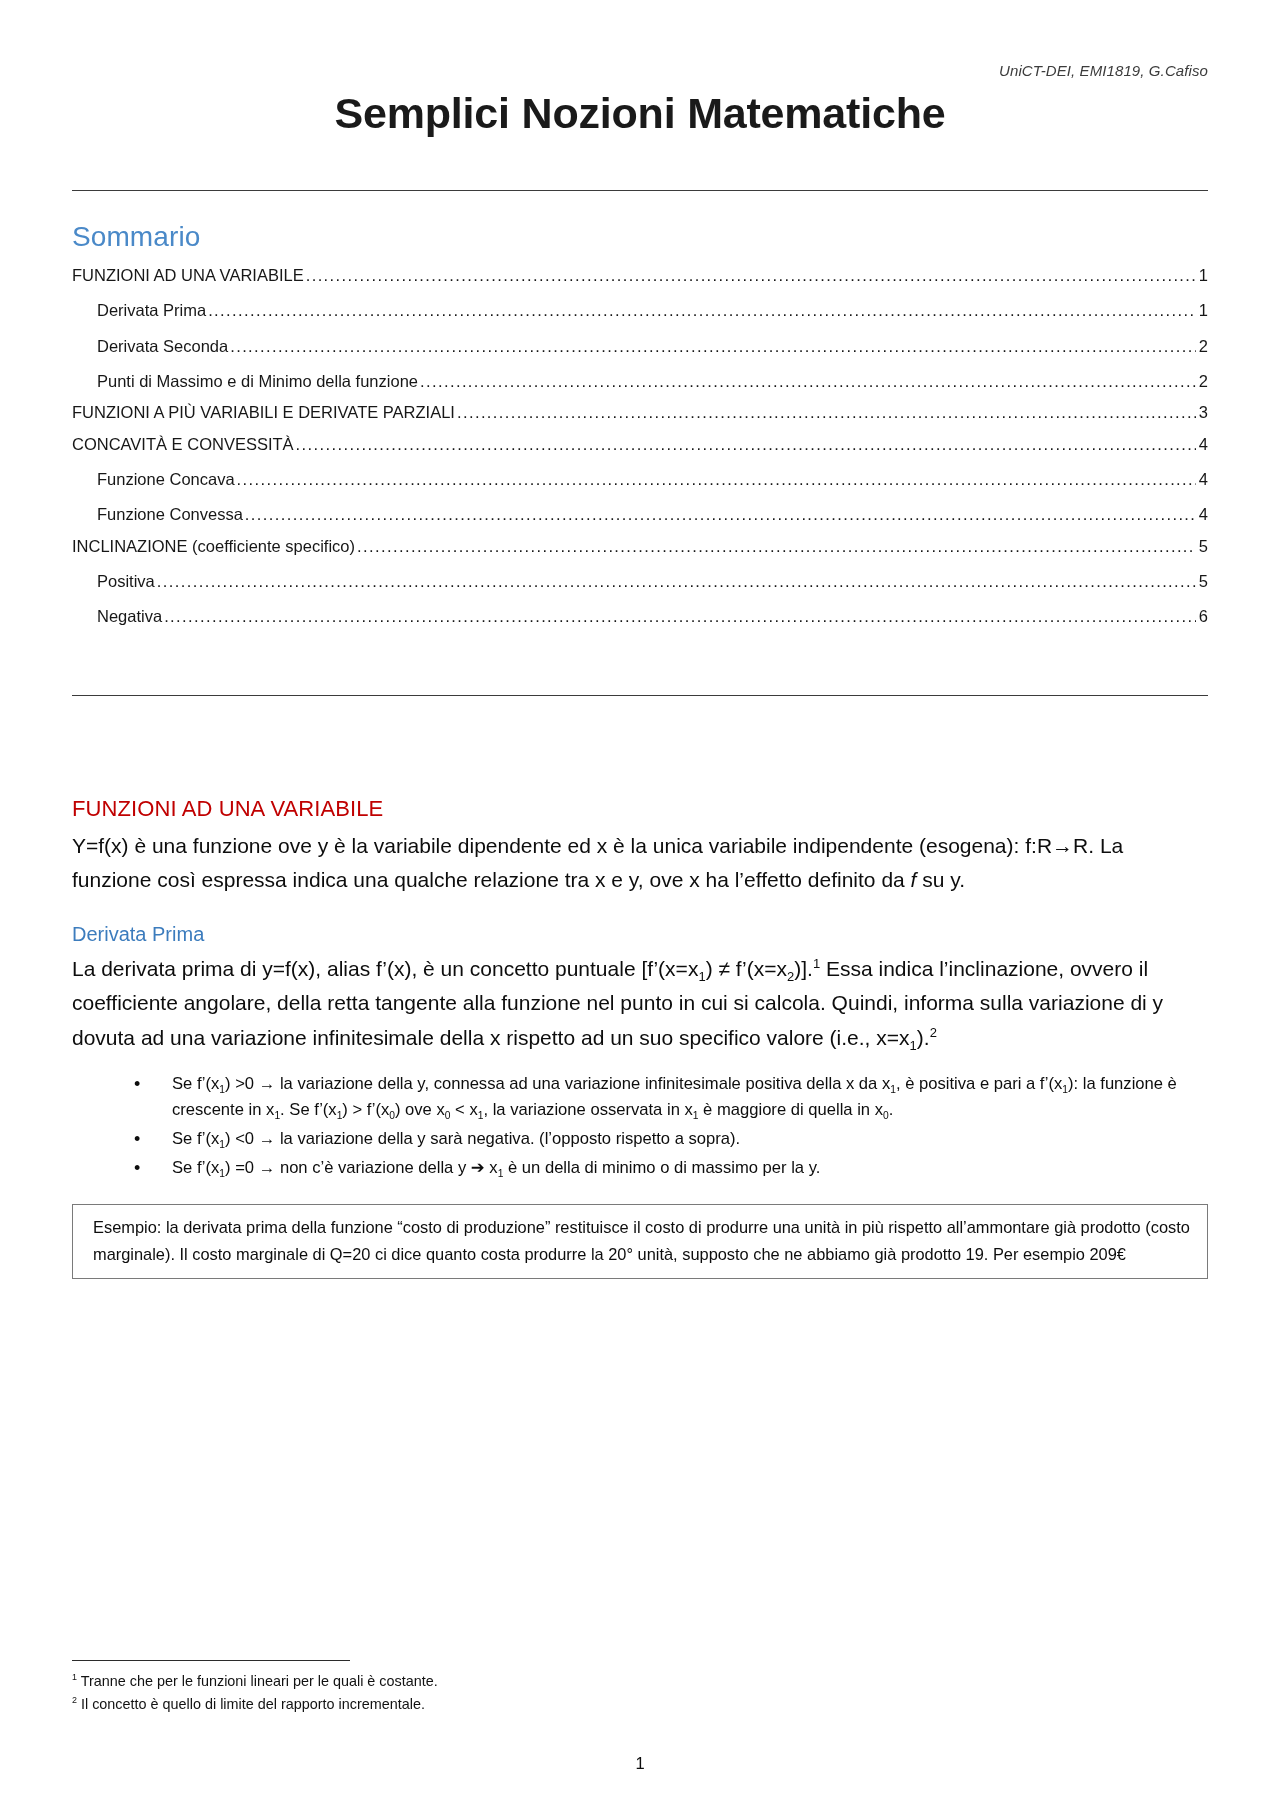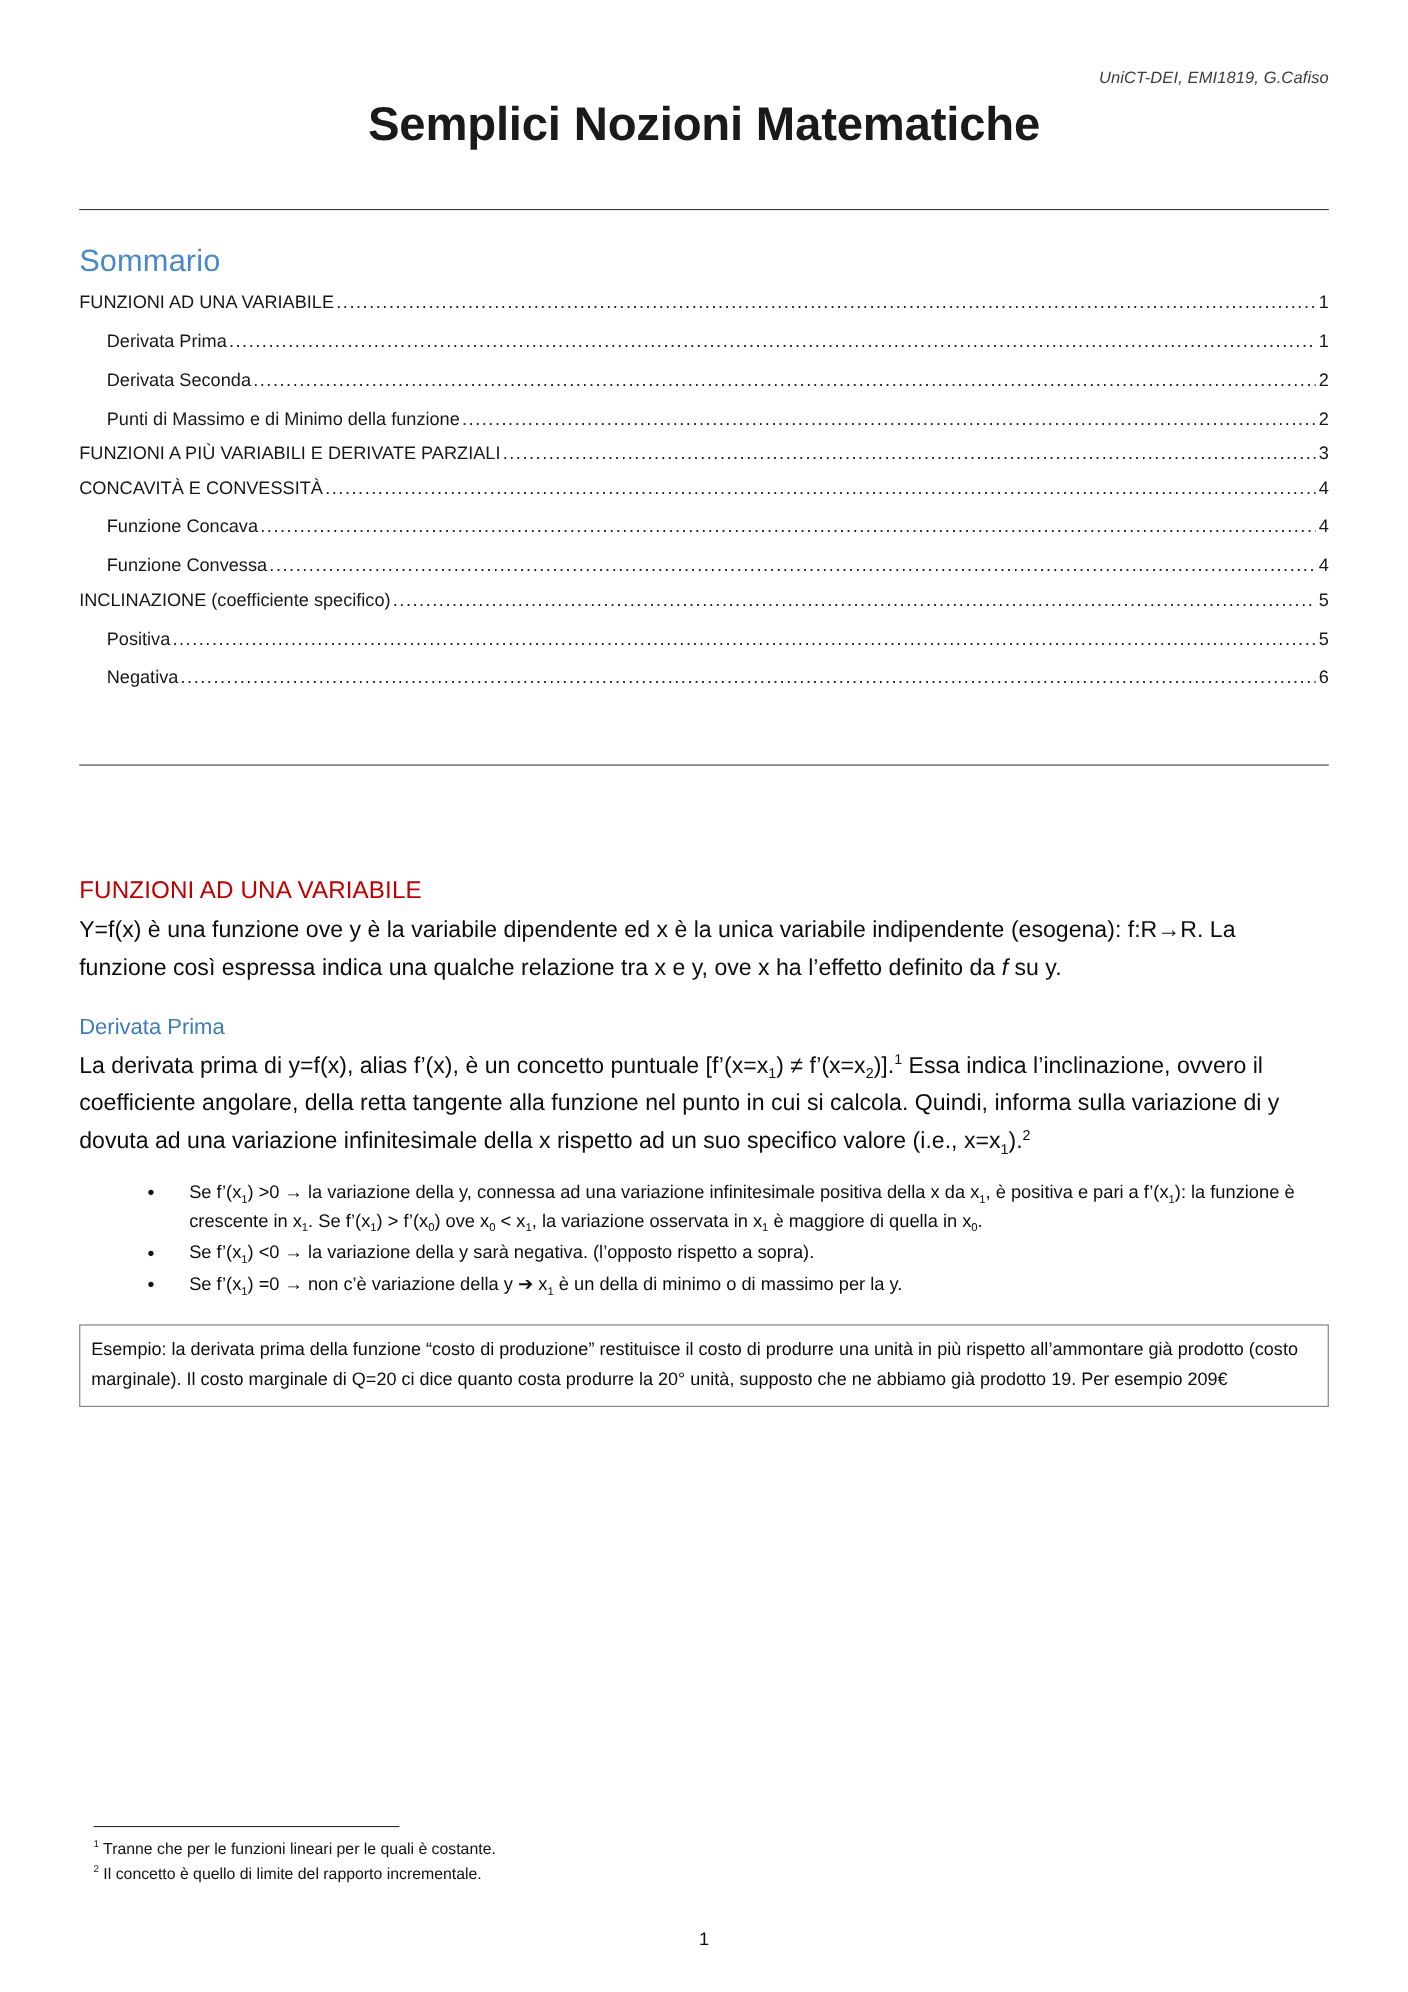--- a/index.html
+++ b/index.html
@@ -135,33 +135,33 @@
     content: "\2022";
     position: absolute;
     left: 0;
     top: -1px;
     font-size: 18px;
   }
 
   .box {
     border: 1px solid #7a7a7a;
     margin-top: 22px;
-    padding: 9px 12px 11px 10px;
+    padding: 9px 12px 11px 20px;
   }
   .box p {
     font-size: 16.4px;
     line-height: 1.62;
     margin: 0;
     color: #0d0d0d;
   }
 
   
   .footnote-area {
     position: absolute;
-    left: 85px;
+    left: 72px;
     right: 72px;
     bottom: 96px;
   }
   .footnote-rule {
     width: 278px;
     height: 1px;
     background: #2b2b2b;
     margin-bottom: 9px;
   }
   .footnote {

